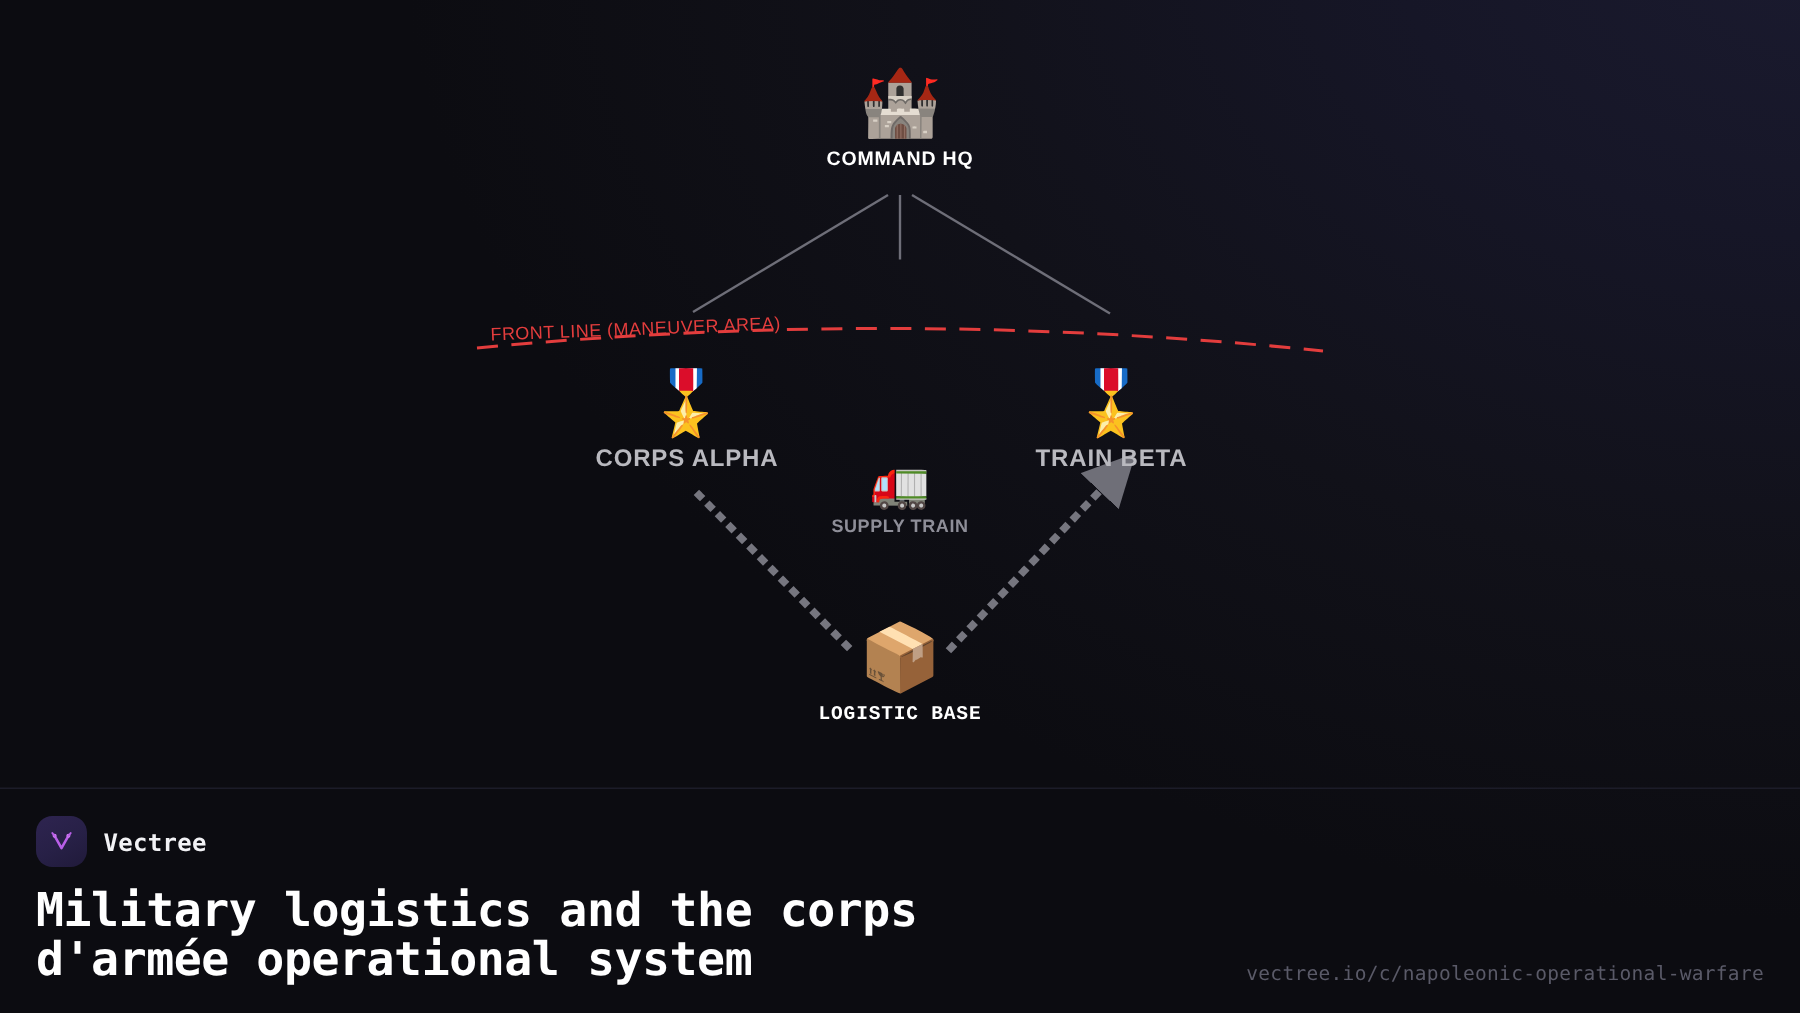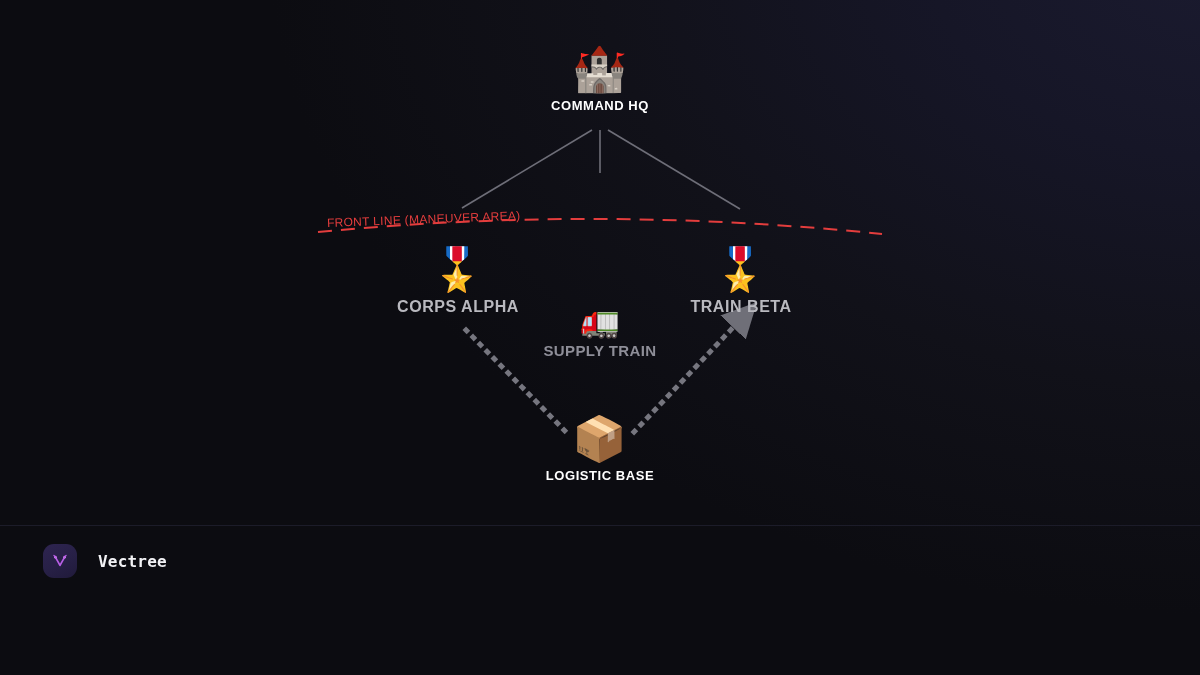--- a/index.html
+++ b/index.html
@@ -61,32 +61,33 @@
 
   .node-corps .glyph { font-size: 42px; }
   .node-corps .caption {
     font-size: 16px;
     font-weight: bold;
     color: #b9b9bf;
   }
 
   .node-supply .glyph { font-size: 32px; }
   .node-supply .caption {
-    font-size: 15px;
+    font-size: 12px;
     font-weight: bold;
     color: #8e8e98;
     letter-spacing: 0.4px;
     margin-top: 5px;
   }
 
   .node-base .glyph { font-size: 44px; }
   .node-base .caption {
     font-size: 13px;
     font-weight: bold;
     color: #ffffff;
+    font-family: Liberation Mono, monospace;
   }
 
   .edge-label {
     position: absolute;
     font-size: 12px;
     color: #e33d3d;
     letter-spacing: 0.3px;
     white-space: nowrap;
     transform: rotate(-2.2deg);
     transform-origin: left center;
@@ -99,22 +100,21 @@
     top: 525px;
     width: 1200px;
     height: 150px;
     box-sizing: border-box;
     border-top: 1px solid #1c1c29;
     padding: 18px 24px 0 24px;
   }
   .brand {
     display: flex;
     align-items: center;
-    gap: 21px;
-    margin-left: 19px;
+    gap: 11px;
   }
   .brand-logo {
     width: 34px;
     height: 34px;
     border-radius: 11px;
     background: linear-gradient(150deg, #2e2450 0%, #272046 55%, #201a3a 100%);
     display: flex;
     align-items: center;
     justify-content: center;
     flex: 0 0 auto;
@@ -207,17 +207,22 @@
           <path d="M5.4 6.2 L10 14.4 L14.6 6.2" fill="none" stroke="#b95fe8" stroke-width="1.7" stroke-linecap="round" stroke-linejoin="round"></path>
           <circle cx="5.4" cy="6.2" r="1.35" fill="#d07cf2"></circle>
           <circle cx="14.6" cy="6.2" r="1.35" fill="#d07cf2"></circle>
           <path d="M5.4 6.2 L3.9 4.4" stroke="#b95fe8" stroke-width="1.3" stroke-linecap="round"></path>
           <path d="M14.6 6.2 L16.1 4.4" stroke="#b95fe8" stroke-width="1.3" stroke-linecap="round"></path>
         </svg>
       </span>
       <span class="brand-name">Vectree</span>
     </div>
 
-
+    <div class="headline">
+      <div>Military logistics and the corps</div>
+      <div>d'armée operational system</div>
+    </div>
+
+    <div class="source-url">vectree.io/c/napoleonic-operational-warfare</div>
 
   </div>
 
 </div>
 
 </body></html>

